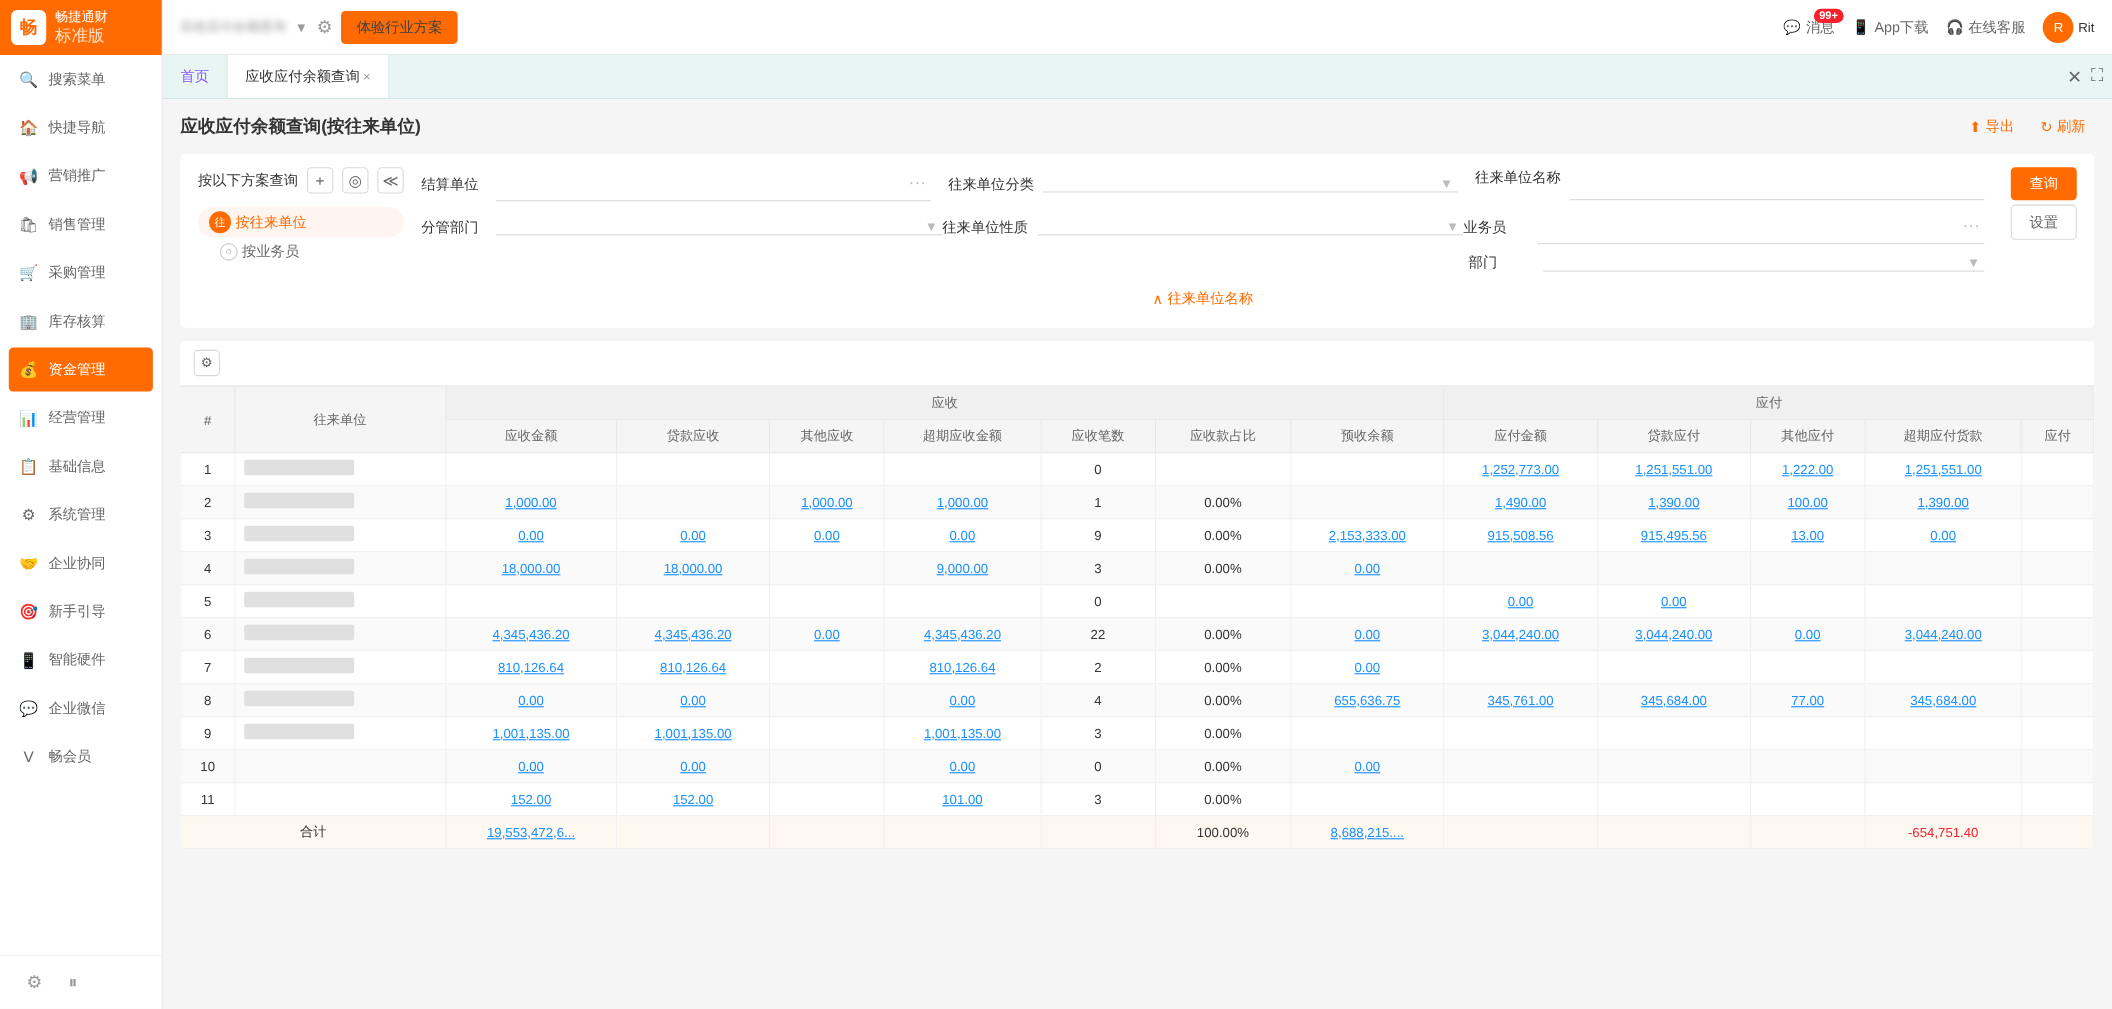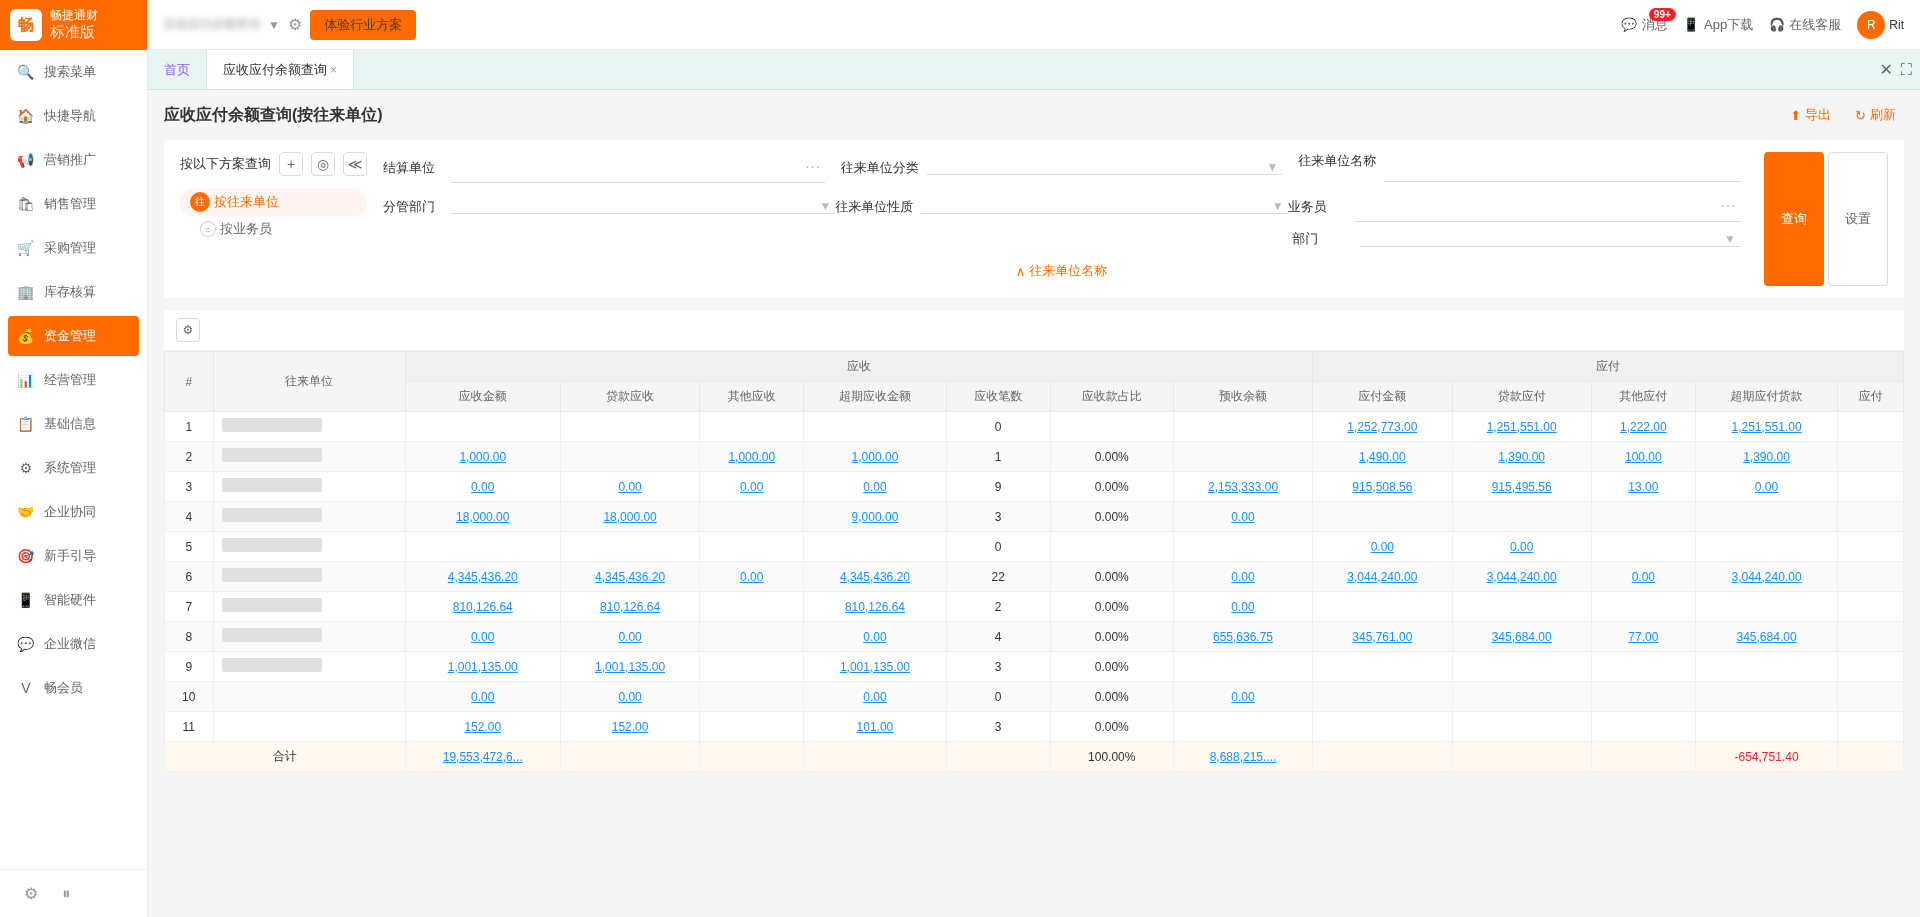--- a/index.html
+++ b/index.html
@@ -126,21 +126,21 @@
     }
     .filter-dots { color: #bbb; font-size: 16px; cursor: pointer; }
     .filter-chevron { color: #bbb; font-size: 12px; }
     .filter-collapse {
       display: flex; align-items: center; justify-content: center; gap: 4px;
       padding: 6px; cursor: pointer; color: #ff6b00; font-size: 13px; margin-top: 8px;
     }
 
     
     .filter-action-btns {
-      display: flex; flex-direction: row; gap: 4px; margin-left: 8px;
+      display: flex; flex-direction: column; gap: 4px; margin-left: 8px;
     }
     .btn-query {
       background: #ff6b00; color: #fff; border: none; border-radius: 4px;
       padding: 6px 16px; cursor: pointer; font-size: 13px; min-width: 60px;
     }
     .btn-settings {
       background: #fff; color: #666; border: 1px solid #d9d9d9; border-radius: 4px;
       padding: 6px 16px; cursor: pointer; font-size: 13px; min-width: 60px;
     }
 

